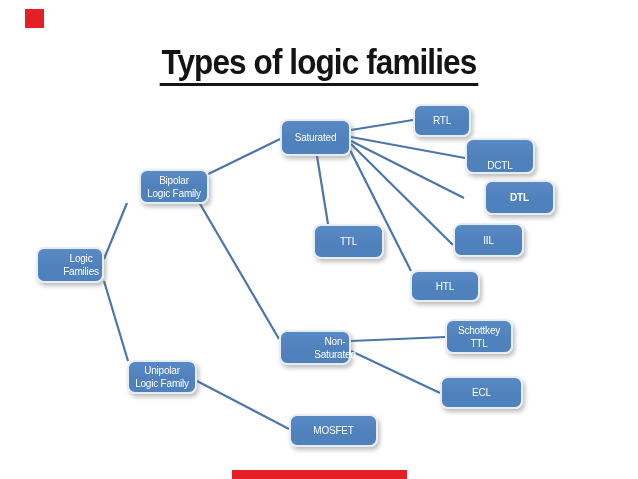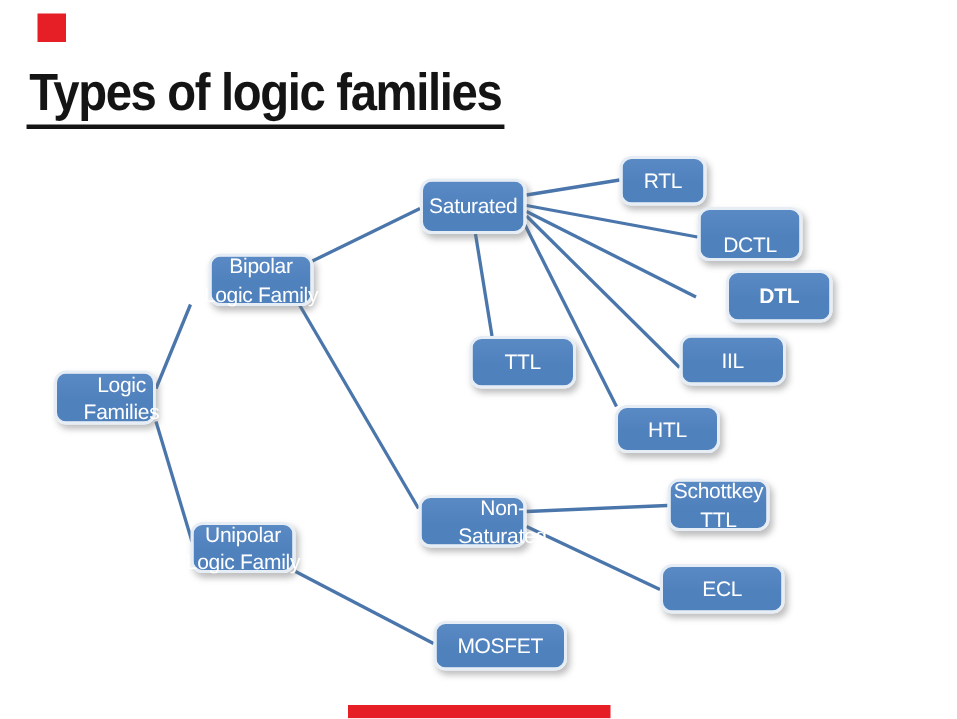--- a/index.html
+++ b/index.html
@@ -1,35 +1,35 @@
 <!DOCTYPE html>
 <html><head>
 <meta charset="utf-8">
 <style>
   html,body{margin:0;padding:0;background:#ffffff;}
   .slide{
     position:relative;width:638px;height:479px;background:#ffffff;overflow:hidden;
     font-family:"Liberation Sans",sans-serif;
   }
-  .title-wrap{position:absolute;left:0;top:42px;width:638px;text-align:left;}
+  .title-wrap{position:absolute;left:0;top:42px;width:638px;text-align:center;}
   .title{
     display:inline-block;font-weight:bold;font-size:35px;letter-spacing:-1px;
     color:#141414;border-bottom:3px solid #141414;padding:0 2px 1px 2px;
     transform:scale(0.9,1);transform-origin:50% 50%;white-space:nowrap;
   }
   .lines{position:absolute;left:0;top:0;width:638px;height:479px;}
   .node{
     position:absolute;box-sizing:border-box;
     background:linear-gradient(180deg,var(--box-fill-light,#5a8ac4) 0%,var(--box-fill,#4f81bd) 55%);
     border:2px solid var(--box-border,#e7edf5);
     border-radius:8px;
     box-shadow:2px 3px 4px rgba(110,110,110,0.45);
     color:#ffffff;
     display:flex;flex-direction:column;align-items:center;justify-content:center;
-    text-align:center;font-size:14px;line-height:1.3;letter-spacing:-0.2px;
+    text-align:center;font-size:10px;line-height:1.3;letter-spacing:-0.2px;
   }
   .node .lbl{white-space:nowrap;}
   .accent{position:absolute;background:var(--accent-red,#e61e25);}
   .accent-square{left:25px;top:9px;width:19px;height:19px;}
   .accent-bar{left:232px;top:470px;width:175px;height:9px;}
 </style>
 </head>
 <body>
 
 <div class="slide" style="--box-fill: #4f81bd; --box-fill-light: #5a8ac4; --box-border: #e7edf5; --accent-red: #e61e25;">
@@ -58,21 +58,21 @@
 
   <div>
       <div class="node" style="left: 36px; top: 247px; width: 68px; height: 36px; padding-left: 22px;">
         <div class="lbl">Logic</div>
         <div class="lbl">Families</div>
       </div>
       <div class="node" style="left: 126px; top: 169px; width: 70px; height: 35px; margin-left: 13px;">
         <div class="lbl">Bipolar</div>
         <div class="lbl">Logic Family</div>
       </div>
-      <div class="node" style="left: 127px; top: 348px; width: 70px; height: 34px;">
+      <div class="node" style="left: 127px; top: 360px; width: 70px; height: 34px;">
         <div class="lbl">Unipolar</div>
         <div class="lbl">Logic Family</div>
       </div>
       <div class="node" style="left: 280px; top: 119px; width: 71px; height: 37px;">
         <div class="lbl">Saturated</div>
       </div>
       <div class="node" style="left: 279px; top: 330px; width: 72px; height: 35px; padding-left: 40px;">
         <div class="lbl">Non-</div>
         <div class="lbl">Saturated</div>
       </div>

